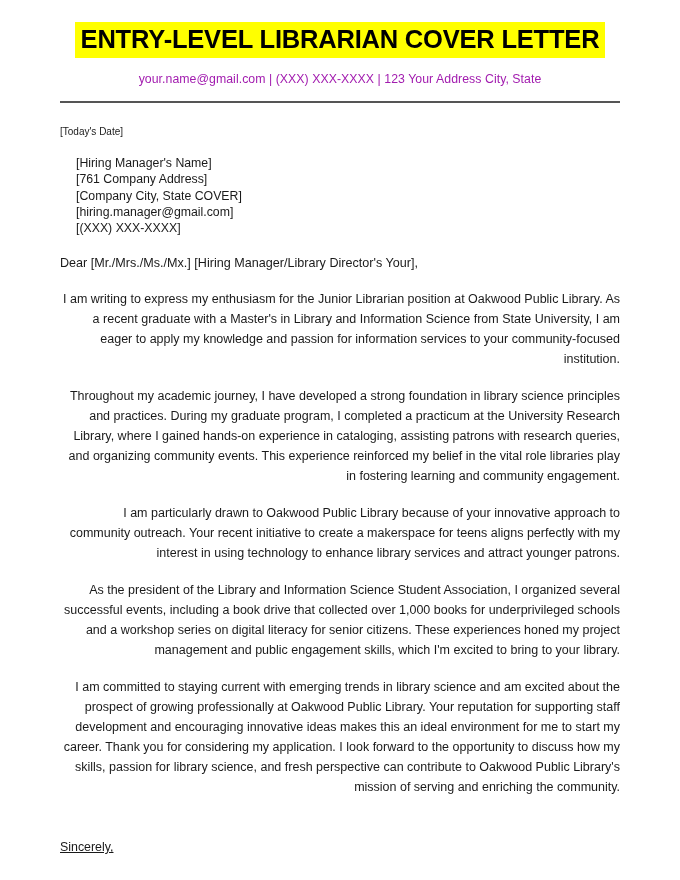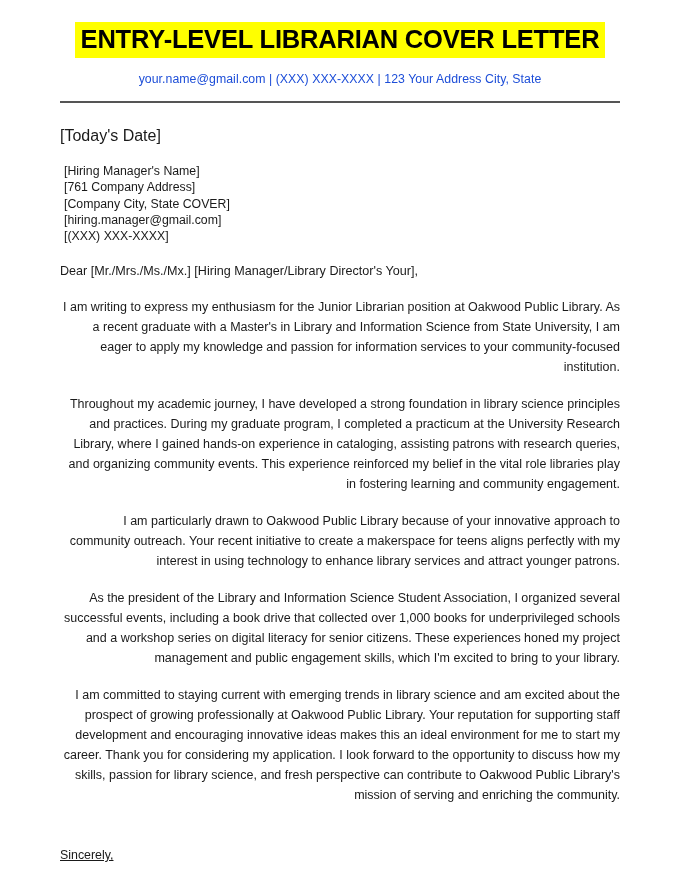--- a/index.html
+++ b/index.html
@@ -44,41 +44,41 @@
     color: #000000;
     background: #FFFF00;
     padding: 1px 6px 2px 6px;
     margin: 0;
     white-space: nowrap;
   }
   .contact-line {
     margin: 13px 0 0 0;
     font-size: 12.3px;
     line-height: 1.35;
-    color: #1d4ed8;
+    color: #a21caf;
     letter-spacing: 0.05px;
   }
   .divider {
     margin-top: 14px;
     height: 2px;
     background: #555555;
     width: 100%;
   }
 
   
   .letter {
     padding-top: 22px;
   }
   .date-line {
-    font-size: 16px;
+    font-size: 10px;
     line-height: 1.35;
     margin: 0;
   }
   .recipient-block {
-    margin: 16px 0 0 4px;
+    margin: 16px 0 0 16px;
   }
   .recipient-line {
     font-size: 12.3px;
     line-height: 16.4px;
     margin: 0;
   }
   .salutation {
     margin: 18px 0 0 0;
     font-size: 12.6px;
     line-height: 1.4;

